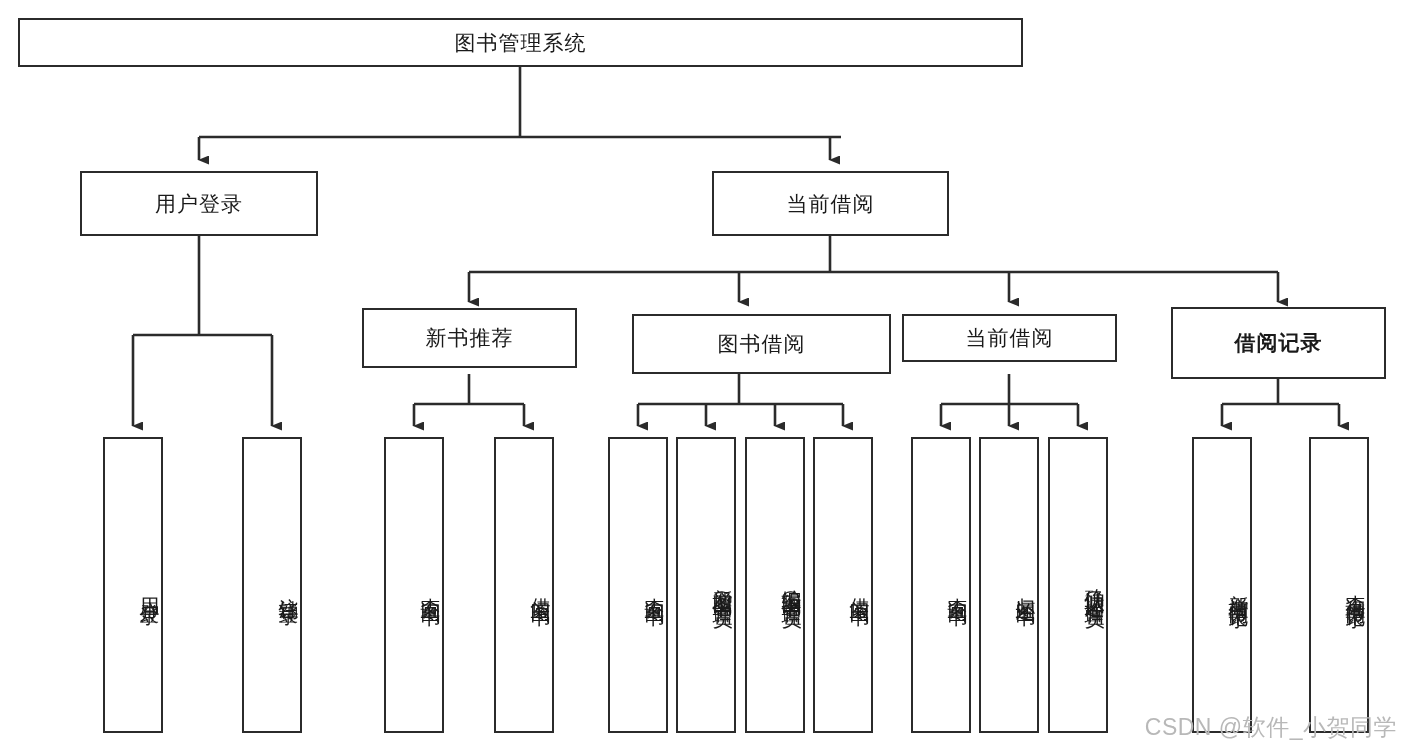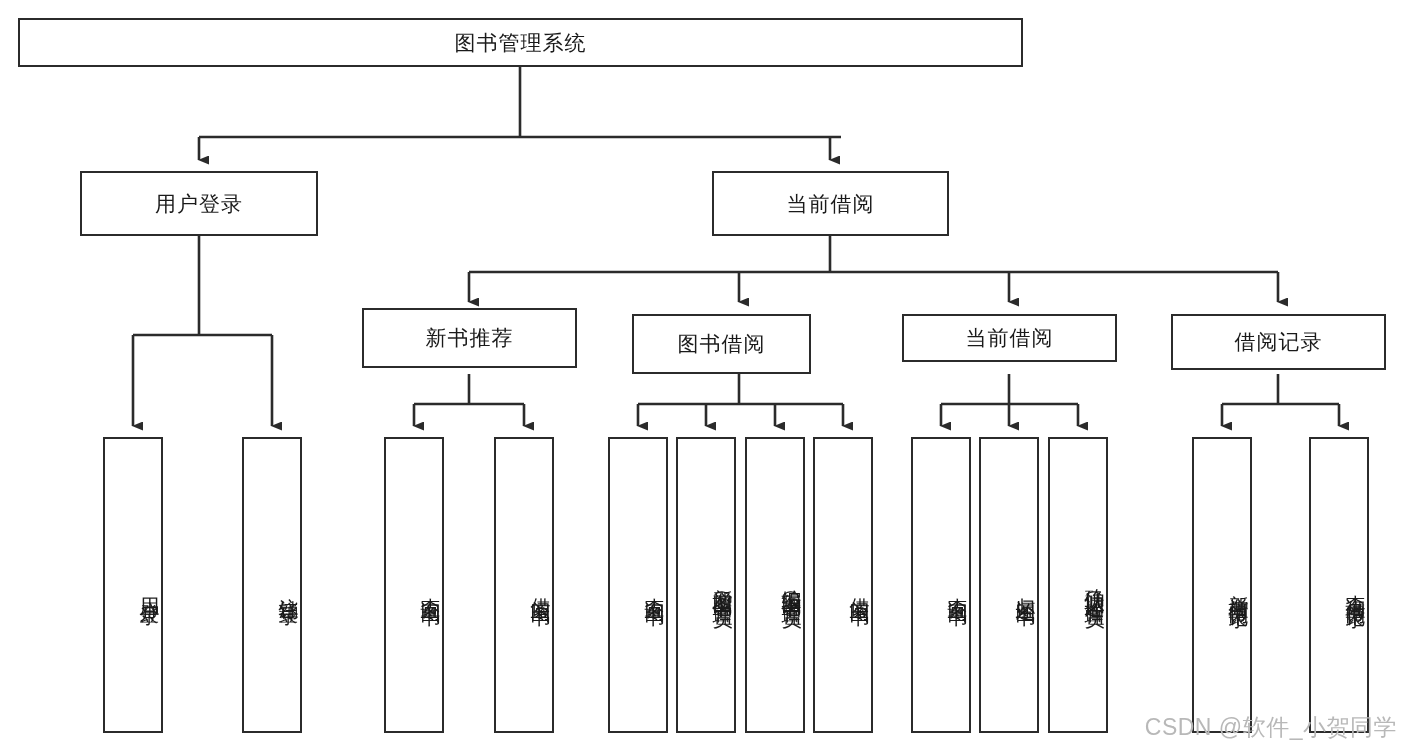--- a/index.html
+++ b/index.html
@@ -128,27 +128,27 @@
   <div class="node node-h" style="left:80px; top:171px; width:238px; height:65px;">
     <span>用户登录</span>
   </div>
   <div class="node node-h" style="left:712px; top:171px; width:237px; height:65px;">
     <span>当前借阅</span>
   </div>
 
   <div class="node node-h" style="left:362px; top:308px; width:215px; height:60px;">
     <span>新书推荐</span>
   </div>
-  <div class="node node-h" style="left:632px; top:314px; width:179px; height:60px;">
+  <div class="node node-h" style="left:632px; top:314px; width:259px; height:60px;">
     <span>图书借阅</span>
   </div>
   <div class="node node-h" style="left:902px; top:314px; width:215px; height:48px;">
     <span>当前借阅</span>
   </div>
-  <div class="node node-h" style="left:1171px; top:314px; width:215px; height:56px;">
+  <div class="node node-h" style="left:1171px; top:307px; width:215px; height:72px;font-weight:bold;">
     <span>借阅记录</span>
   </div>
 
   <div class="node node-v" style="left:103px; top:437px; width:60px; height:296px;">
     <span>用户登录</span>
   </div>
   <div class="node node-v" style="left:242px; top:437px; width:60px; height:296px;">
     <span>注销登录</span>
   </div>
 

